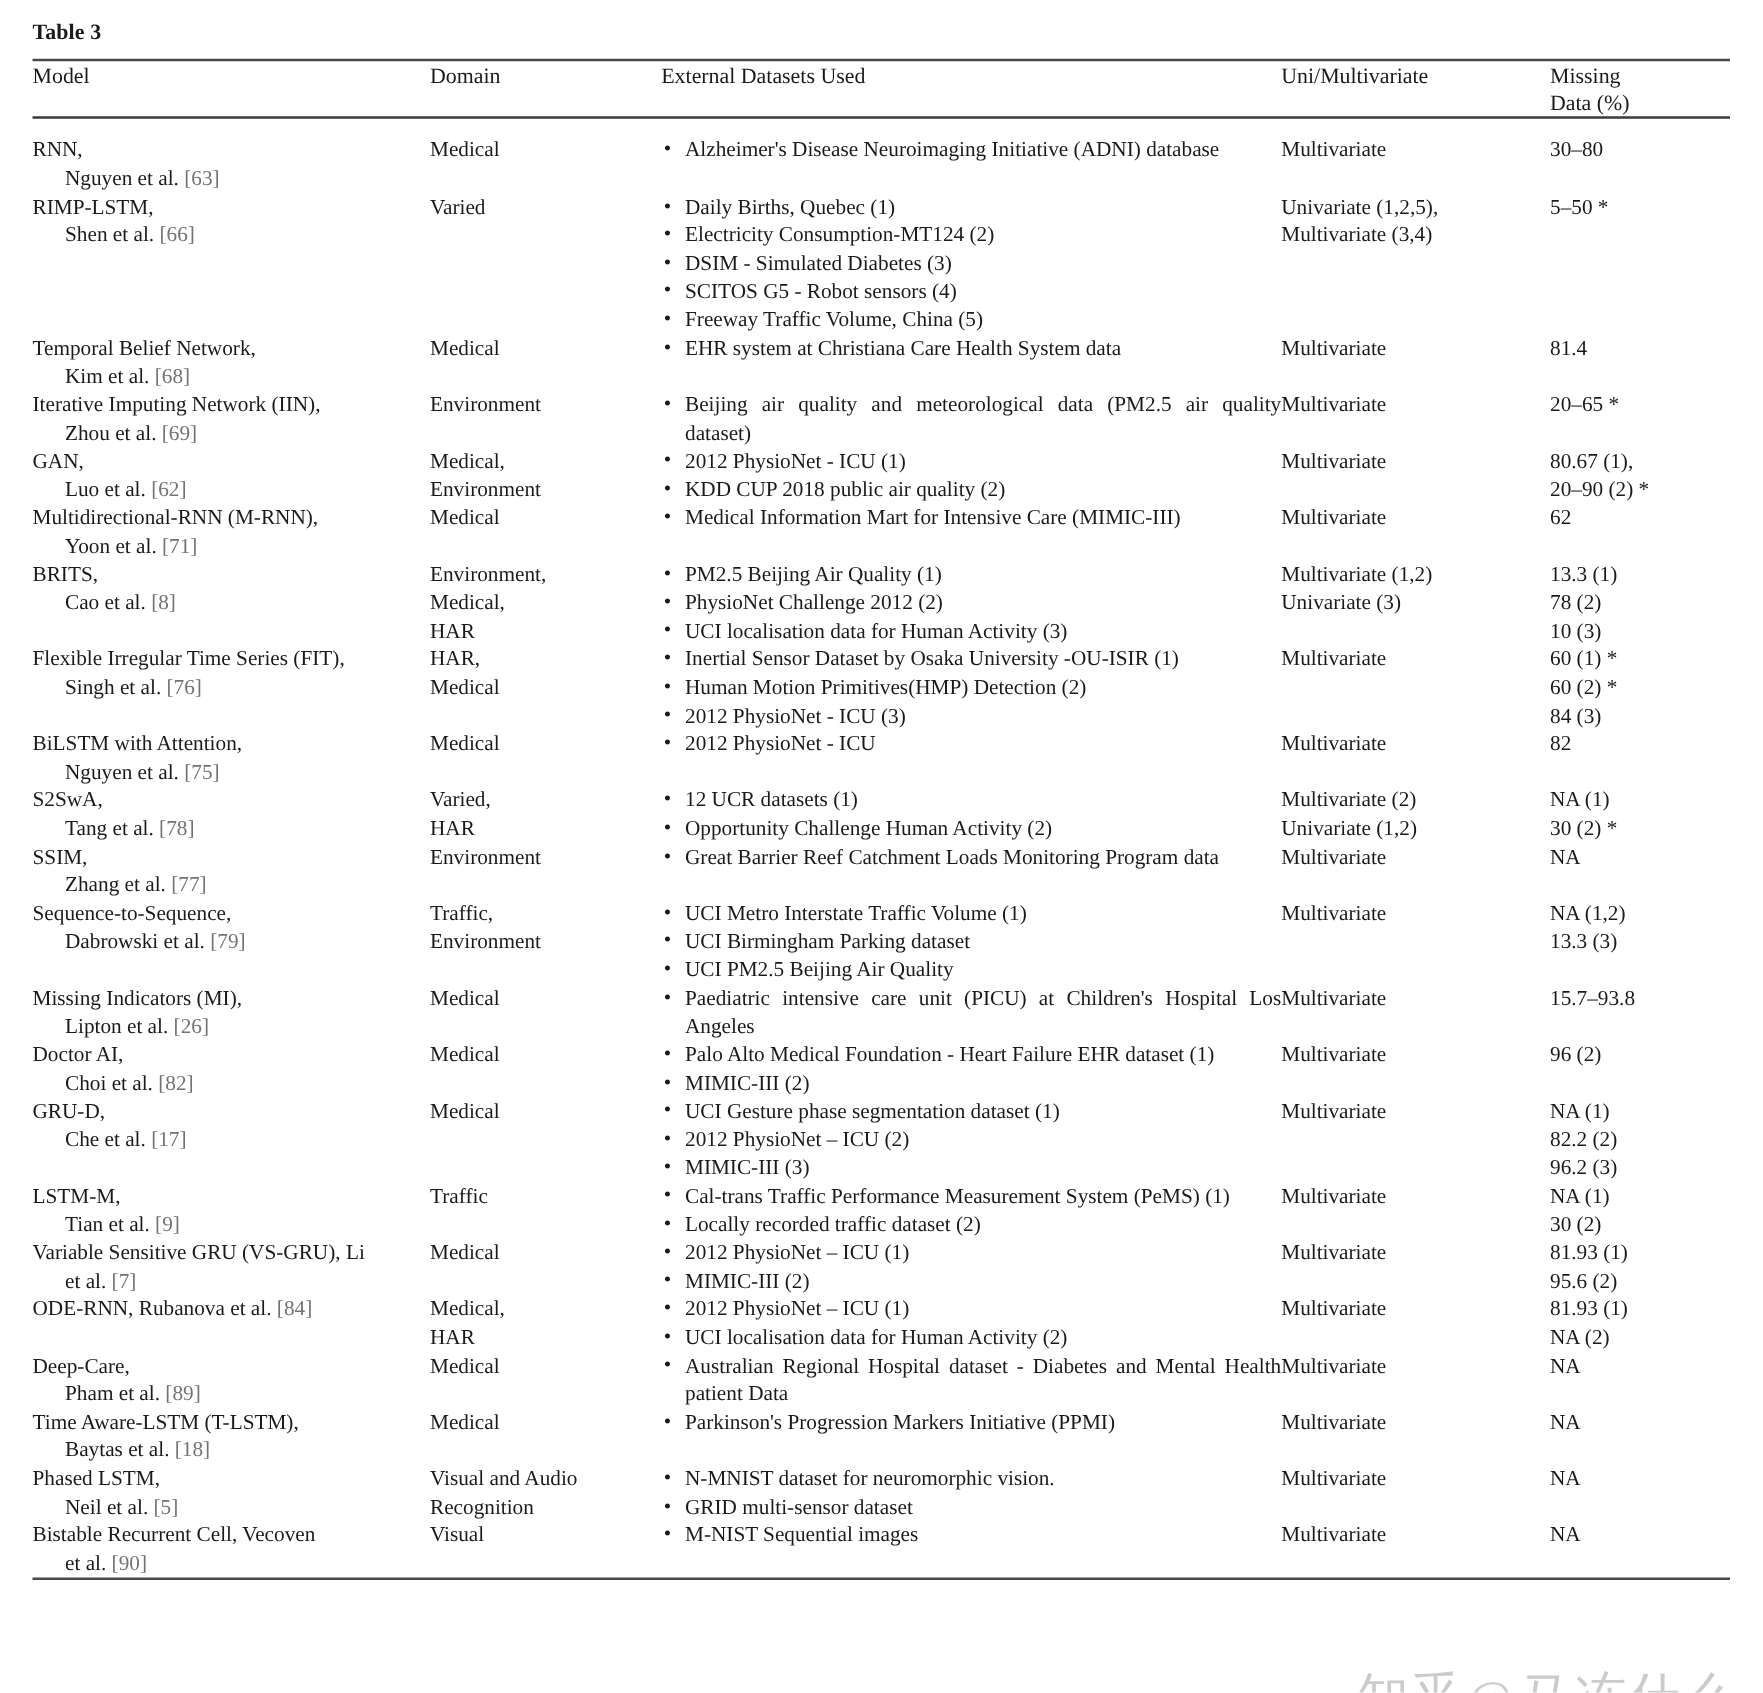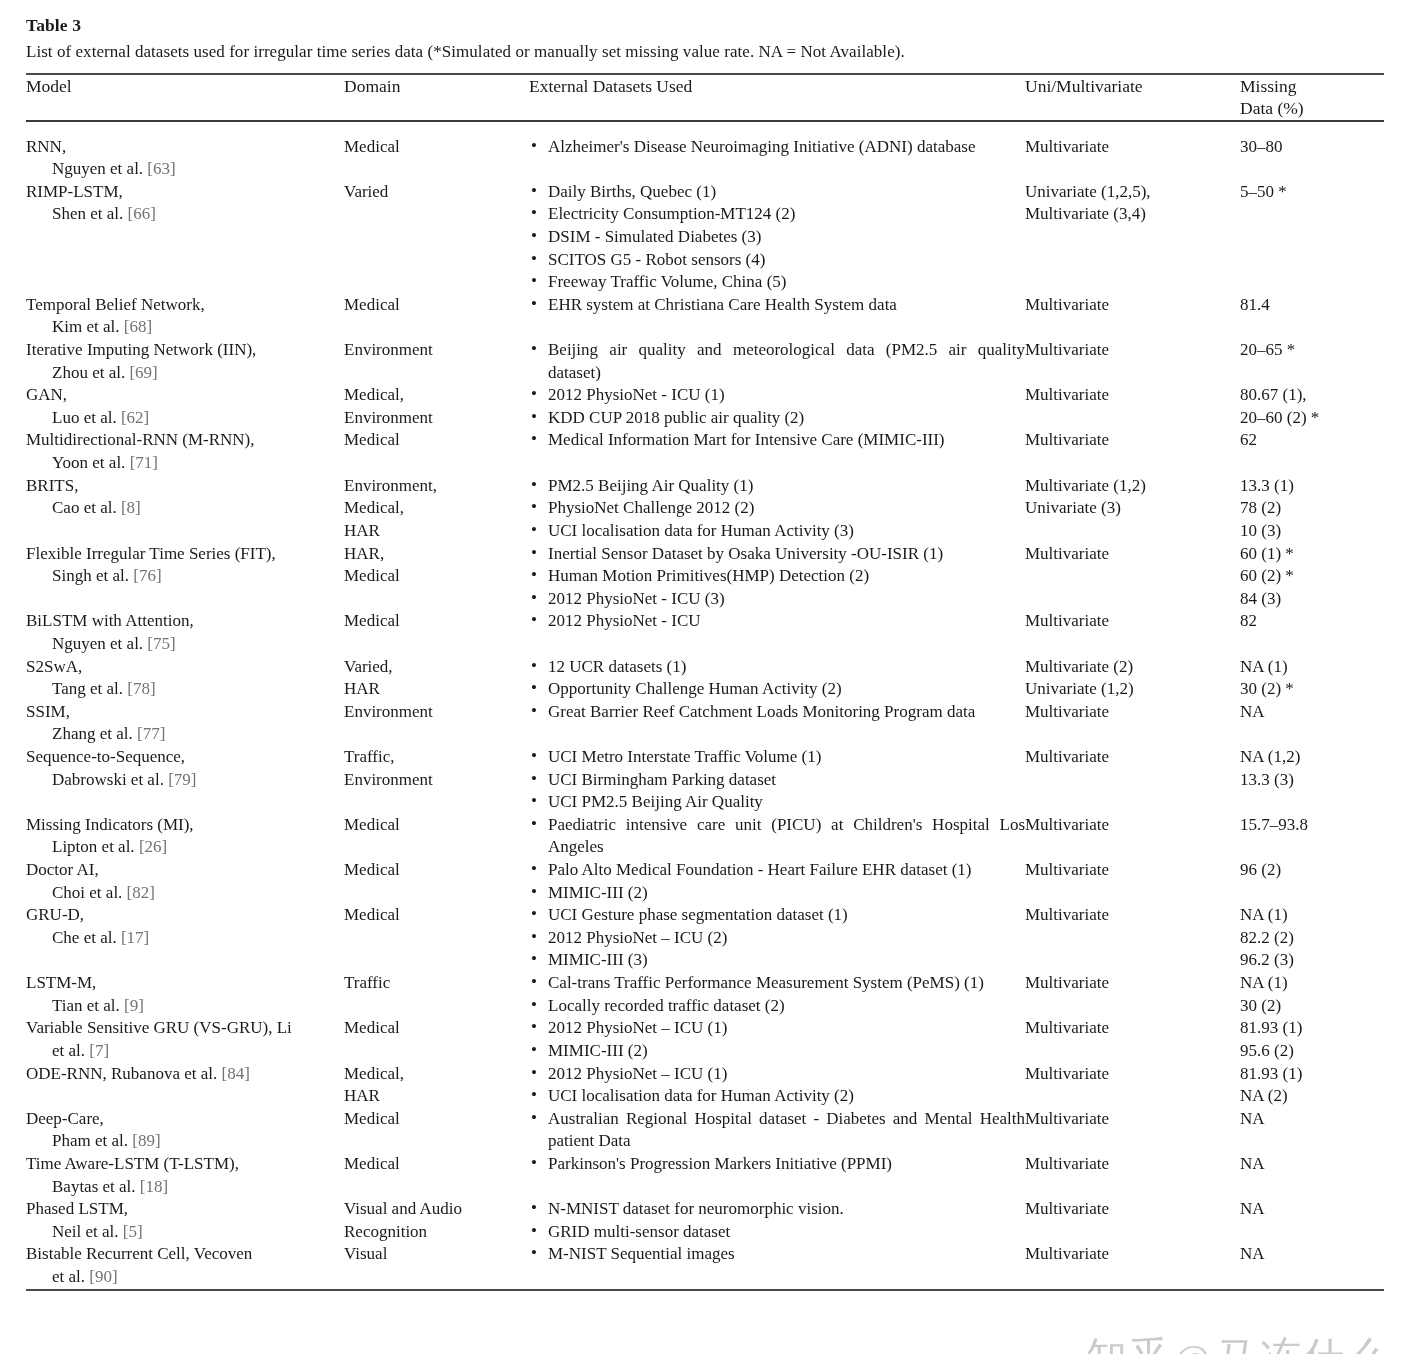--- a/index.html
+++ b/index.html
@@ -147,21 +147,20 @@
     padding: 0 6px 0 2px;
   }
 </style>
 </head>
 <body>
 
 <div class="page">
 
   <div class="caption-block">
     <div class="table-label">Table 3</div>
-    <div class="table-caption">List of external datasets used for irregular time series data (*Simulated or manually set missing value rate. NA = Not Available).</div>
   </div>
 
   <div class="rule-top"></div>
 
   <table class="tbl">
     <colgroup>
       <col class="c-model">
       <col class="c-domain">
       <col class="c-data">
       <col class="c-uni">
@@ -294,21 +293,21 @@
             <ul class="ds">
               <li><span>2012 PhysioNet - ICU (1)</span></li>
               <li><span>KDD CUP 2018 public air quality (2)</span></li>
             </ul>
           </td>
           <td class="uni-cell">
             <div class="uni-line">Multivariate</div>
           </td>
           <td>
             <div class="miss-line">80.67 (1),</div>
-            <div class="miss-line">20–60 (2) *</div>
+            <div class="miss-line">20–90 (2) *</div>
           </td>
         </tr>
         <tr>
           <td>
             <div class="model-main">Multidirectional-RNN (M-RNN),</div>
             <div class="model-sub"><span>Yoon et al. </span><span class="ref">[71]</span></div>
           </td>
           <td>
             <div class="domain-line">Medical</div>
           </td>

